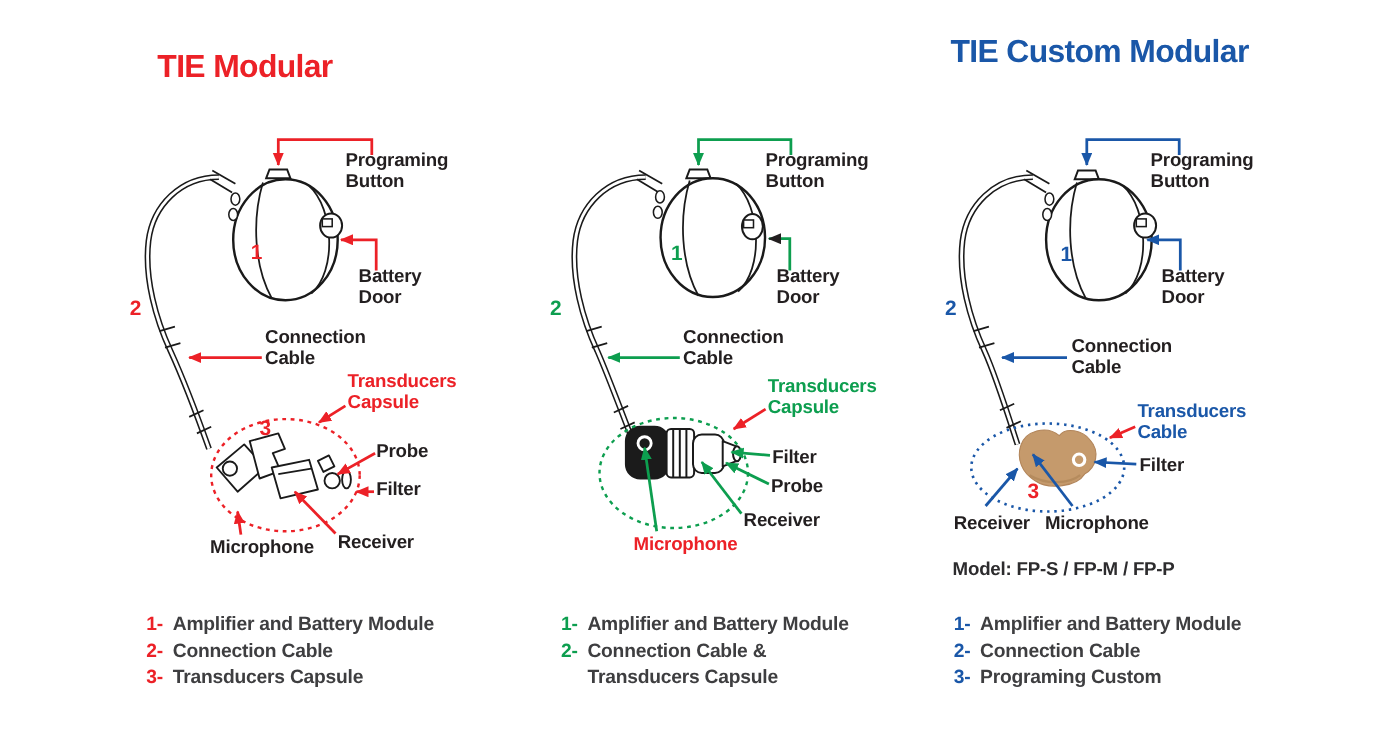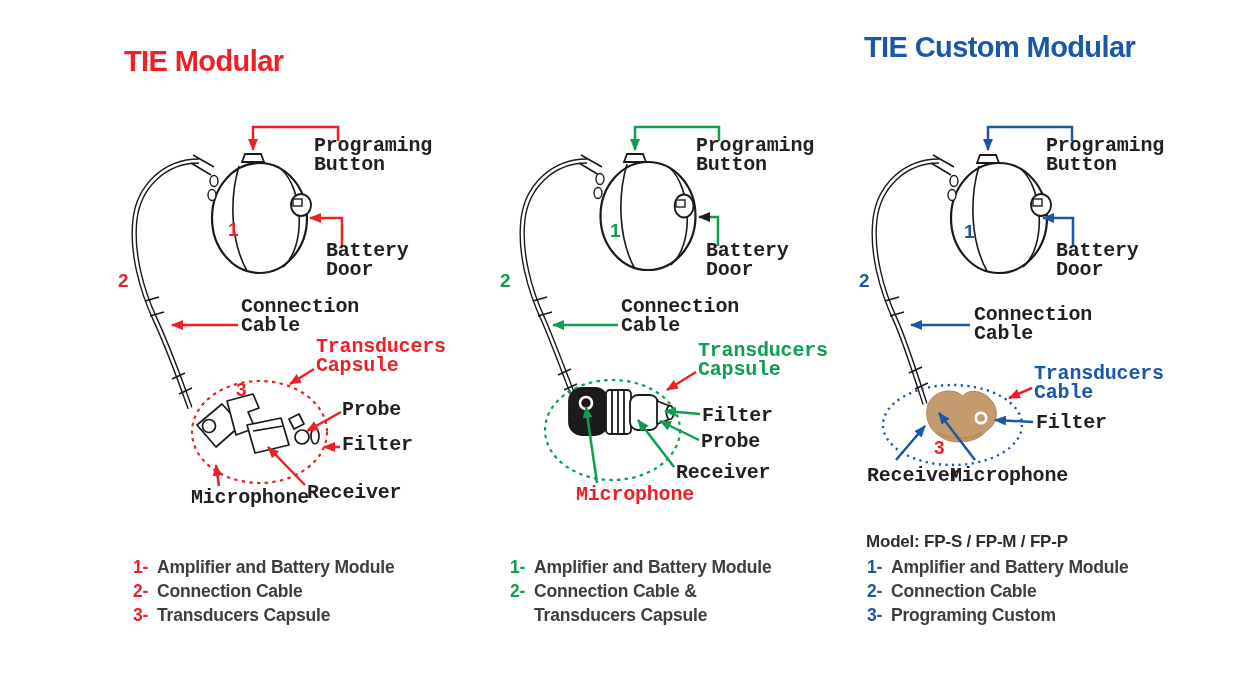--- a/index.html
+++ b/index.html
@@ -3,21 +3,21 @@
 <meta charset="utf-8">
 <style>
   html,body{margin:0;padding:0;background:#ffffff;}
   #stage{
     position:relative;width:1260px;height:679px;background:#ffffff;overflow:hidden;
     font-family:"Liberation Sans", sans-serif;
   }
   #art{position:absolute;left:0;top:0;z-index:1;}
   .lbl{position:absolute;z-index:2;white-space:nowrap;}
   .p-title{font-size:29px;font-weight:bold;letter-spacing:-0.6px;}
-  .callout{font-size:20px;font-weight:bold;line-height:19px;letter-spacing:-0.2px;color:#231F20;font-family:Liberation Mono, monospace;}
+  .callout{font-size:17px;font-weight:bold;line-height:19px;letter-spacing:-0.2px;color:#231F20;}
   .callout span{display:block;}
   .num{font-size:19px;font-weight:bold;line-height:19px;}
   .red{color:#EC2127;}
   .green{color:#0D9E4F;}
   .blue{color:#1A57A8;}
   .legend{z-index:2;position:absolute;}
   .legend-line{display:flex;height:24px;align-items:flex-start;font-size:17.5px;font-weight:bold;letter-spacing:-0.2px;color:#3E3E40;}
   .lnum{display:inline-block;min-width:24px;}
   .model{font-size:17px;font-weight:bold;letter-spacing:-0.2px;color:#2D2C2E;}
 </style>
@@ -152,21 +152,21 @@
         <polyline points="1073,246 1073,218 1043,218" marker-end="url(#mBlue)"></polyline>
         <line x1="970" y1="325" x2="911" y2="325" marker-end="url(#mBlue)"></line>
         <line x1="1032" y1="388" x2="1009" y2="398" stroke="#EC2127" marker-end="url(#mRed)"></line>
         <line x1="1033" y1="422" x2="995" y2="420" marker-end="url(#mBlue)"></line>
         <line x1="896" y1="460" x2="925" y2="426" marker-end="url(#mBlue)"></line>
         <line x1="975" y1="460" x2="939" y2="413" marker-end="url(#mBlue)"></line>
       </g>
     </g>
   </svg>
 
-  <div class="lbl p-title red" style="left:124px;top:45px">TIE Modular</div>
+  <div class="lbl p-title red" style="left:143px;top:45px">TIE Modular</div>
   <div class="lbl callout" style="left:314px;top:136px">
     <span>Programing</span>
     <span>Button</span>
   </div>
   <div class="lbl num red" style="left:228px;top:220px">1</div>
   <div class="lbl callout" style="left:326px;top:241px">
     <span>Battery</span>
     <span>Door</span>
   </div>
   <div class="lbl num red" style="left:118px;top:271px">2</div>
@@ -251,21 +251,21 @@
     <span>Cable</span>
   </div>
   <div class="lbl callout" style="left:1034px;top:364px;color:#1A57A8">
     <span>Transducers</span>
     <span>Cable</span>
   </div>
   <div class="lbl callout" style="left:1036px;top:413px">Filter</div>
   <div class="lbl num red" style="left:934px;top:438px">3</div>
   <div class="lbl callout" style="left:867px;top:466px">Receiver</div>
   <div class="lbl callout" style="left:950px;top:466px">Microphone</div>
-  <div class="lbl model" style="left:866px;top:532px">Model: FP-S / FP-M / FP-P</div>
+  <div class="lbl model" style="left:866px;top:508px">Model: FP-S / FP-M / FP-P</div>
   <div class="legend" style="left:867px;top:557px">
     <div class="legend-line">
         <span class="lnum blue">1-</span>
         <span>Amplifier and Battery Module</span>
       </div>
     <div class="legend-line">
         <span class="lnum blue">2-</span>
         <span>Connection Cable</span>
       </div>
     <div class="legend-line">

